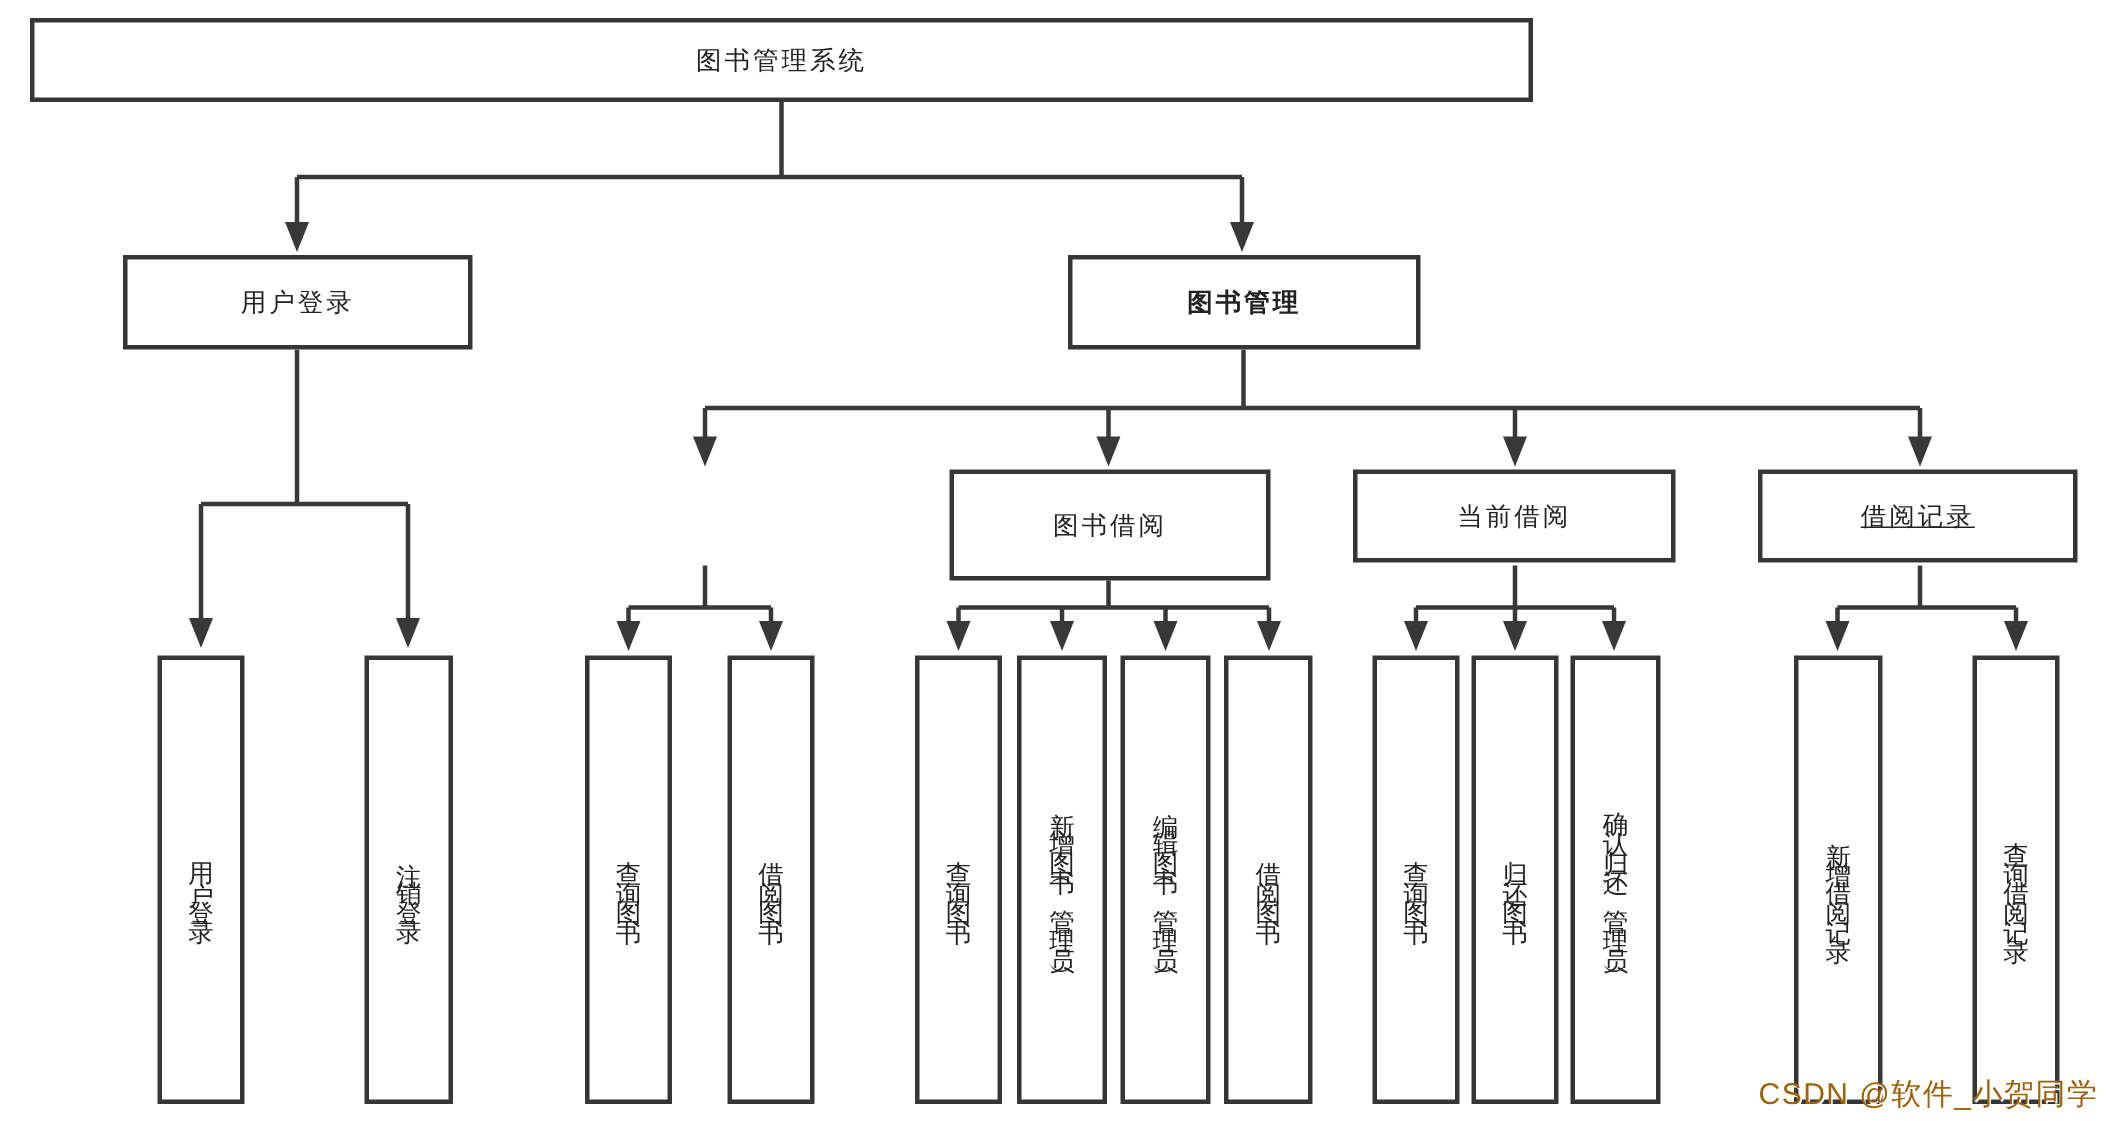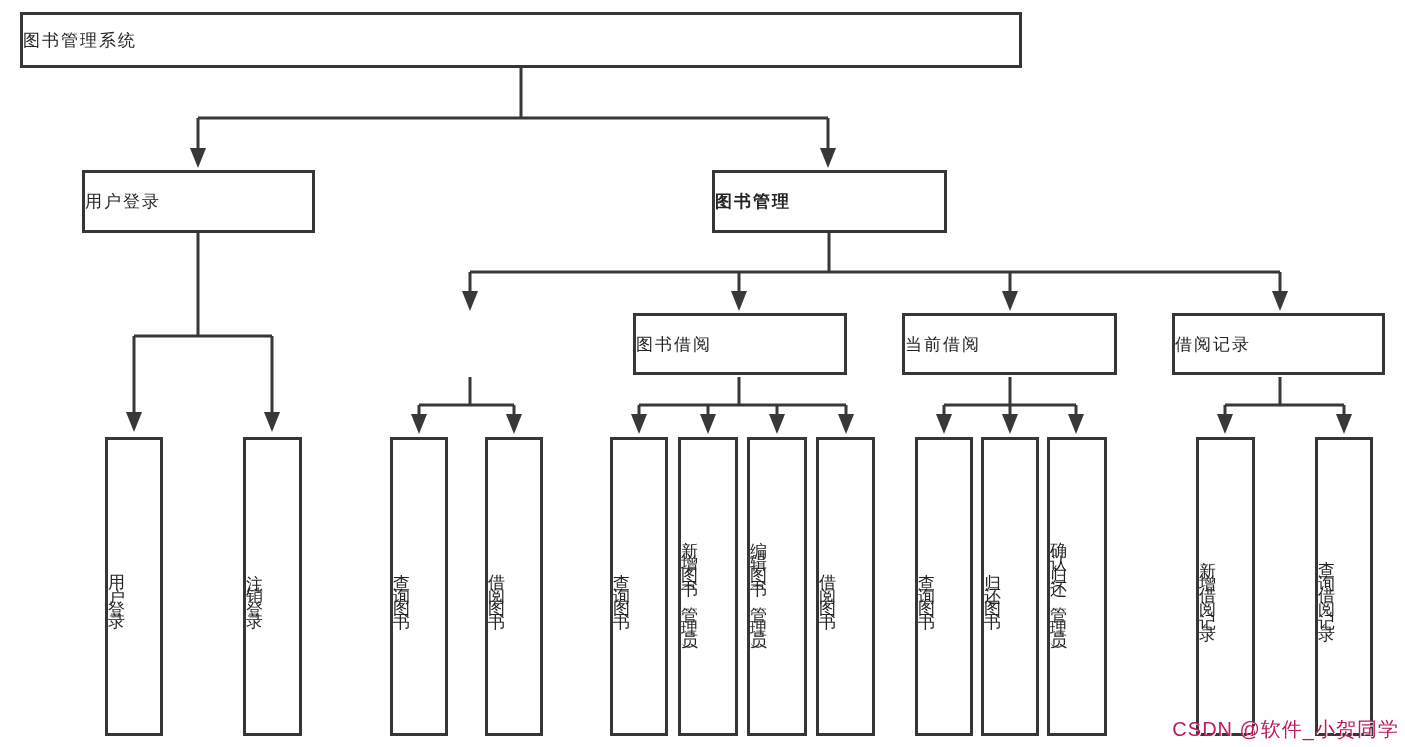--- a/index.html
+++ b/index.html
@@ -16,39 +16,40 @@
     left: 0; top: 0;
     width: 1405px; height: 747px;
   }
   .box {
     position: absolute;
     box-sizing: border-box;
     background: #ffffff;
     border: 3px solid #363636;
     display: flex;
     align-items: center;
+    justify-content: center;
     color: #222222;
     font-size: 17px;
     letter-spacing: 2px;
     white-space: nowrap;
   }
   .leaf span {
     writing-mode: vertical-rl;
     text-orientation: mixed;
     letter-spacing: 13px;
     font-size: 17px;
     color: #222222;
     line-height: 1;
   }
   .watermark {
     position: absolute;
     top: 716px;
     right: 6px;
     font-size: 20px;
-    color: #be185d;
+    color: #a16207;
     letter-spacing: 1px;
     text-shadow: 1px 1px 0 #ffffff;
     white-space: nowrap;
   }
 </style>
 </head>
 <body>
 
 <div class="canvas">
 
@@ -97,27 +98,27 @@
     <span>图书管理系统</span>
   </div>
 
   <div class="box" style="left:82px; top:170px; width:233px; height:63px;">
     <span>用户登录</span>
   </div>
   <div class="box" style="left:712px; top:170px; width:235px; height:63px;font-weight:bold;">
     <span>图书管理</span>
   </div>
 
-  <div class="box" style="left:633px; top:313px; width:214px; height:62px;">
+  <div class="box" style="left:633px; top:313px; width:214px; height:74px;">
     <span>图书借阅</span>
   </div>
   <div class="box" style="left:902px; top:313px; width:215px; height:62px;">
     <span>当前借阅</span>
   </div>
-  <div class="box" style="left:1172px; top:313px; width:213px; height:62px;">
+  <div class="box" style="left:1172px; top:313px; width:213px; height:62px;text-decoration:underline;">
     <span>借阅记录</span>
   </div>
 
   <div class="box leaf" style="left:105px; top:437px; width:58px; height:299px;">
     <span>用户登录</span>
   </div>
   <div class="box leaf" style="left:243px; top:437px; width:59px; height:299px;">
     <span>注销登录</span>
   </div>
 

